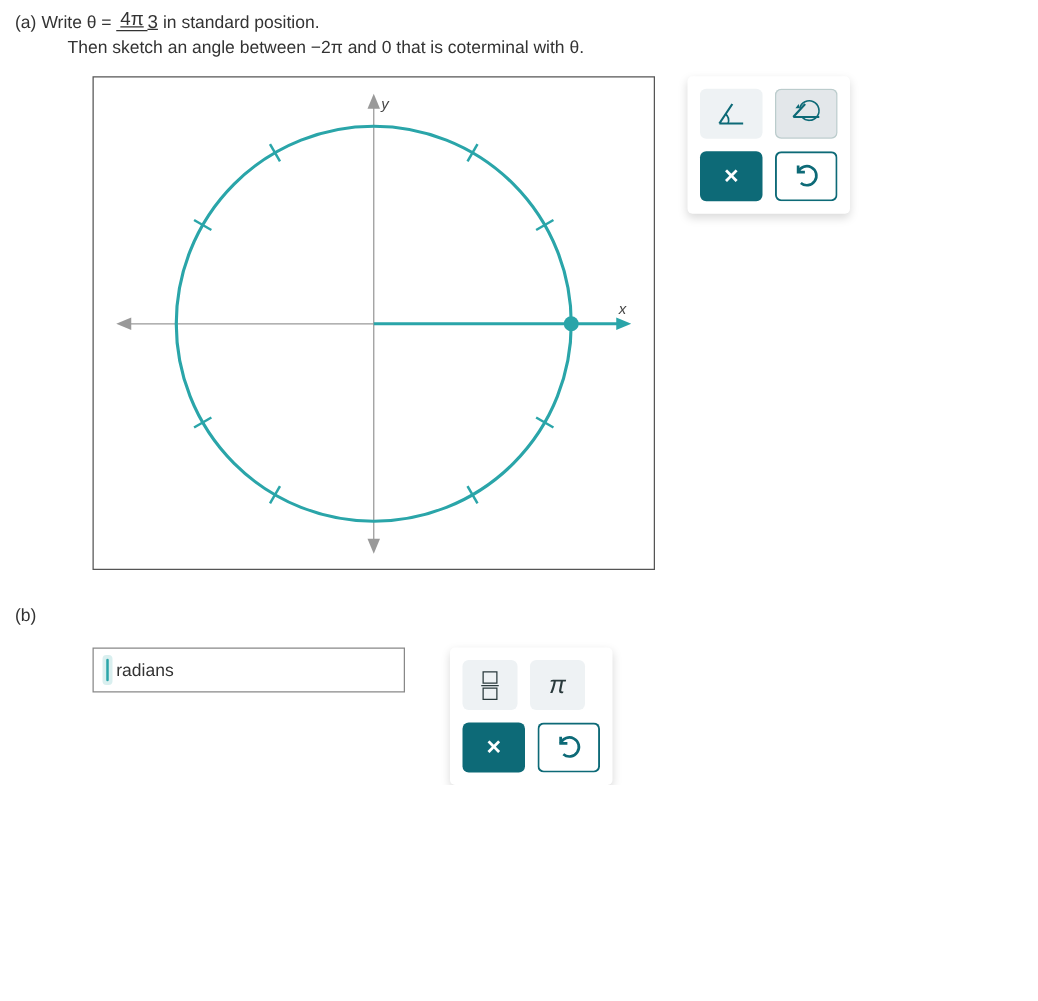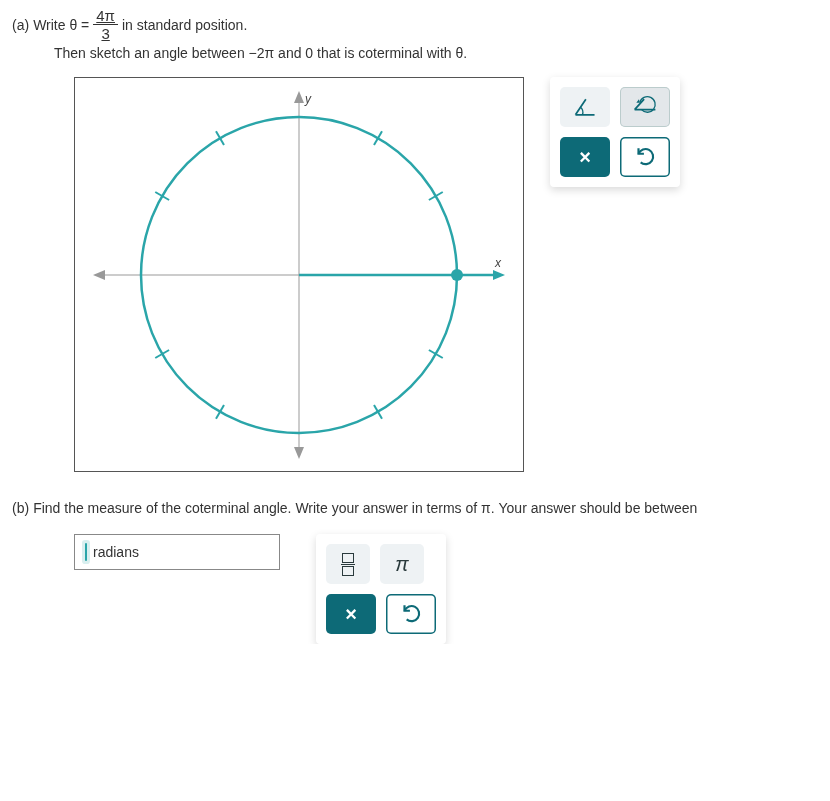--- a/index.html
+++ b/index.html
@@ -8,21 +8,21 @@
       font-size: 14px;
       color: #333;
       margin: 0;
       padding: 8px 0 0 12px;
       width: 830px;
     }
     .prompt-row { display: flex; align-items: center; margin-bottom: 4px; }
     .part-label { margin-right: 4px; }
     .frac {
       display: inline-flex;
-      flex-direction: column;
+      flex-direction: row;
       align-items: center;
       vertical-align: middle;
       margin: 0 4px;
       line-height: 1;
       font-size: 15px;
       text-decoration: underline;
     }
     .frac .num { border-bottom: 1px solid #333; padding: 0 3px 1px 3px; }
     .frac .den { padding-top: 1px; }
     .sub-prompt { margin-left: 42px; margin-bottom: 16px; }
@@ -60,21 +60,21 @@
     .tool-light.selected { background: #e3e7ea; box-shadow: inset 0 0 0 1px #bcc; }
     .tool-teal { background: #0d6a77; color: #fff; }
     .tool-teal-outline { background: #fff; box-shadow: inset 0 0 0 1.5px #0d6a77; color: #0d6a77; }
     .tool-btn svg { width: 26px; height: 26px; }
 
     .part-b { margin-top: 28px; margin-bottom: 18px; }
     .answer-row { display: flex; align-items: flex-start; margin-left: 62px; gap: 36px; }
     .answer-box {
       border: 1px solid #888;
       padding: 8px 10px;
-      width: 206px;
+      width: 250px;
       display: flex; align-items: center;
       font-size: 14px;
     }
     .cursor {
       width: 2px; height: 18px;
       background: #2aa5a9;
       margin-right: 6px;
       box-shadow: -5px 0 0 -0px rgba(42,165,169,0.0), 0 0 0 3px rgba(42,165,169,0.18);
       border-radius: 1px;
     }
@@ -187,21 +187,20 @@
           <path d="M6 4 L6 9 L11 9" stroke="#0d6a77" stroke-width="2" fill="none"></path>
           <path d="M6 9 A7 7 0 1 1 8 17" stroke="#0d6a77" stroke-width="2" fill="none"></path>
         </svg>
       </div>
     </div>
   </div>
 </div>
 
 <div class="prompt-row part-b">
   <span class="part-label">(b)</span>
-  <span>Find the measure of the coterminal angle. Write your answer in terms of π. Your answer should be between</span>
 </div>
 
 <div class="answer-row">
   <div class="answer-box">
     <div class="cursor"></div>
     <span>radians</span>
   </div>
 
   <div class="tool-panel">
     <div class="tool-row">

